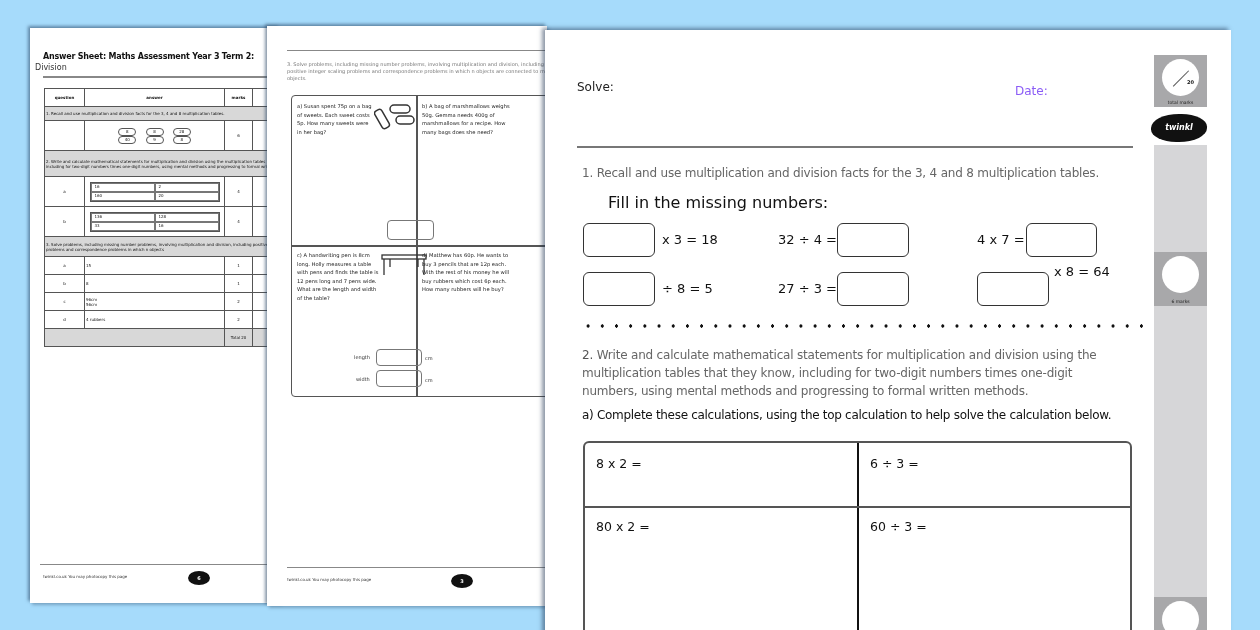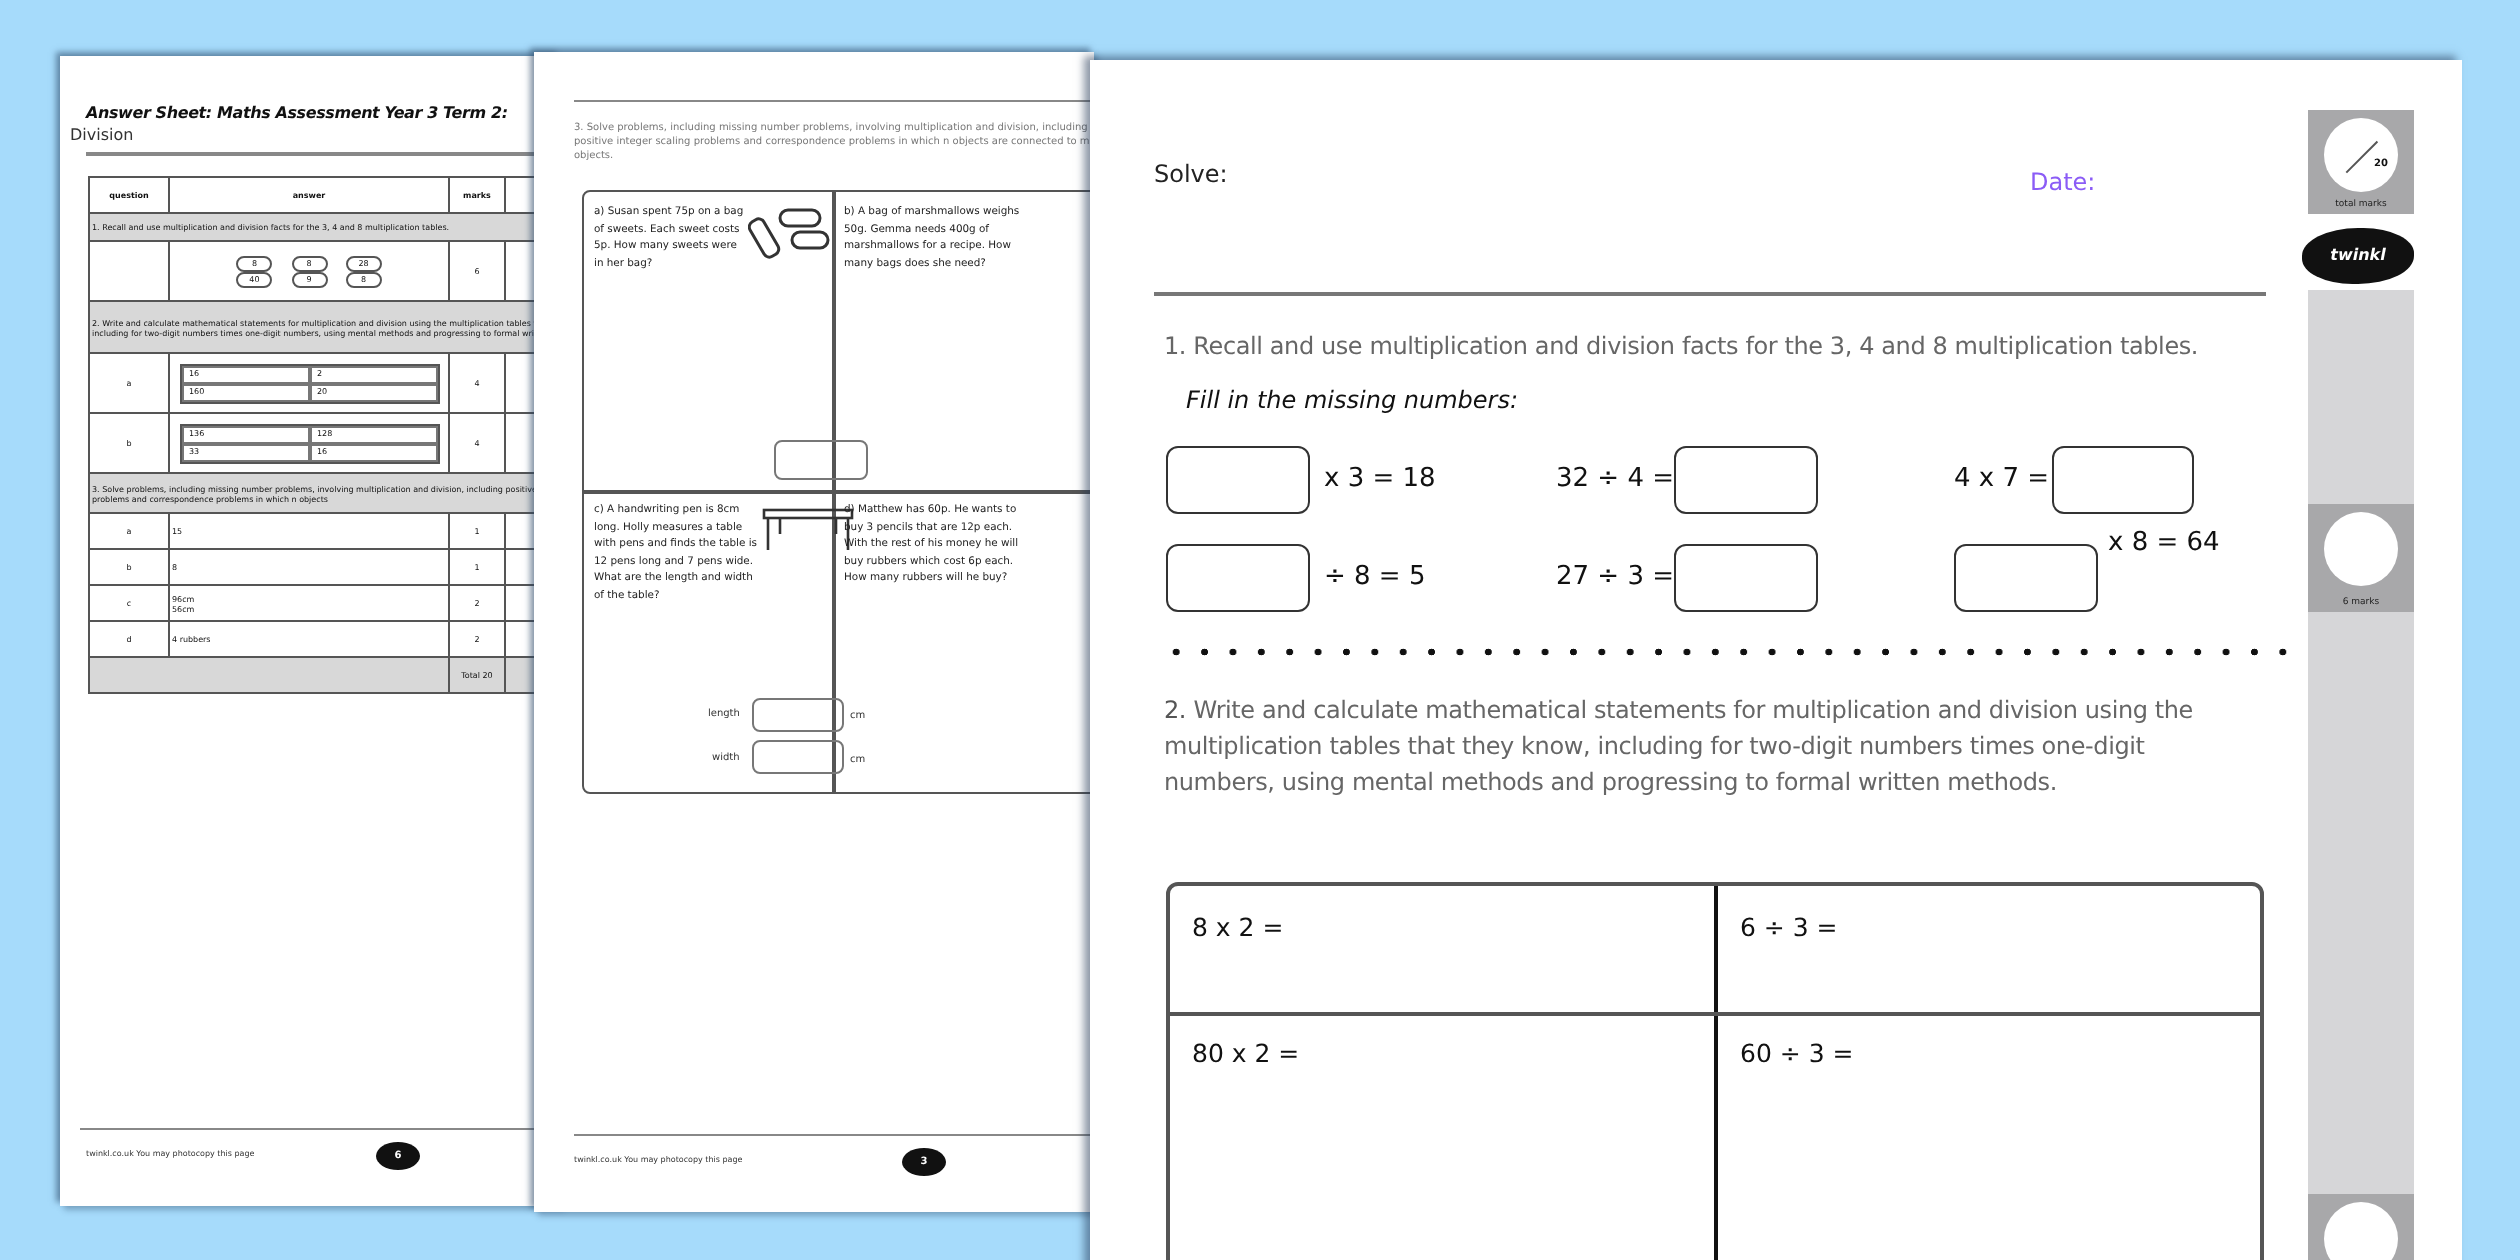--- a/index.html
+++ b/index.html
@@ -3,21 +3,21 @@
 <meta charset="utf-8">
 <style>
   * { box-sizing: border-box; margin: 0; padding: 0; }
   html, body { width: 1260px; height: 630px; overflow: hidden; }
   body { background: #a6dbfb; font-family: "DejaVu Sans", sans-serif; position: relative; color: #111; }
 
   .page { position: absolute; background: #fff; box-shadow: -2px -2px 3px rgba(40,70,100,0.55), 2px 2px 3px rgba(40,70,100,0.35); overflow: hidden; }
 
   
   #page1 { left: 30px; top: 28px; width: 250px; height: 575px; }
-  #page1 .p1-title { position: absolute; left: 13px; top: 24px; font-size: 8px; font-weight: bold; white-space: nowrap; letter-spacing: -0.2px; font-style: italic; }
+  #page1 .p1-title { position: absolute; left: 13px; top: 24px; font-size: 8px; font-weight: bold; white-space: nowrap; letter-spacing: -0.2px; }
   #page1 .p1-sub { position: absolute; left: 5px; top: 35px; font-size: 8px; color: #333; }
   #page1 .p1-rule { position: absolute; left: 13px; right: 0; top: 48px; height: 2px; background: #888; }
   .ans-table { position: absolute; left: 14px; top: 60px; width: 260px; border-collapse: collapse; font-size: 4px; }
   .ans-table td, .ans-table th { border: 1px solid #555; height: 18px; text-align: center; padding: 1px; }
   .ans-table th { font-weight: bold; height: 18px; }
   .ans-table .band td { background: #d8d8d8; text-align: left; font-size: 4px; height: 14px; }
   .ans-table .band2 td { height: 26px; }
   .ans-table .total td { background: #d8d8d8; }
   .mini-grid { display: grid; grid-template-columns: 1fr 1fr; border: 1px solid #555; width: 130px; margin: 0 auto; }
   .mini-grid span { border: 1px solid #777; height: 9px; font-size: 4px; text-align: left; padding-left: 3px; }
@@ -37,21 +37,21 @@
   .ans-pill { position: absolute; border: 1.5px solid #777; border-radius: 4px; }
   .unit-lbl { position: absolute; font-size: 5px; color: #333; }
 
   
   #page3 { left: 545px; top: 30px; width: 686px; height: 610px; box-shadow: -3px -2px 4px rgba(30,50,80,0.5); }
   .name-lbl { position: absolute; left: 32px; top: 50px; font-size: 12px; color: #222; }
   .date-lbl { position: absolute; left: 470px; top: 54px; font-size: 12px; color: #8b5cf6; }
   .main-title { position: absolute; left: 32px; top: 80px; font-size: 16px; font-weight: bold; letter-spacing: -0.2px; }
   .title-rule { position: absolute; left: 32px; top: 116px; width: 556px; height: 2px; background: #777; }
   .q1 { position: absolute; left: 37px; top: 136px; font-size: 12px; color: #666; white-space: nowrap; letter-spacing: -0.2px; }
-  .fill-lbl { position: absolute; left: 48px; top: 163px; font-size: 12px; color: #111; font-style: italic; }
+  .fill-lbl { position: absolute; left: 63px; top: 163px; font-size: 16px; color: #111; }
   .box { position: absolute; width: 72px; height: 34px; border: 1.8px solid #333; border-radius: 6px; background: #fff; }
   .eq { position: absolute; font-size: 13px; color: #111; white-space: nowrap; }
   .dots { position: absolute; left: 36px; top: 293px; width: 570px; height: 6px;
           background-image: radial-gradient(circle, #111 1.6px, transparent 1.8px);
           background-size: 14.2px 6px; background-repeat: repeat-x; }
   .q2 { position: absolute; left: 37px; top: 316px; width: 530px; font-size: 12px; line-height: 18px; color: #666; letter-spacing: -0.2px; }
   .q2 .num { color: #555; }
   .q2a { position: absolute; left: 37px; top: 378px; font-size: 12px; color: #111; white-space: nowrap; letter-spacing: -0.3px; }
   .calc-box { position: absolute; left: 38px; top: 411px; width: 549px; height: 230px; border: 2px solid #555; border-radius: 6px; }
   .calc-box .v { position: absolute; left: 272px; top: 0; bottom: 0; width: 2px; background: #111; }
@@ -234,20 +234,21 @@
   <div class="box" style="left:292px; top:242px"></div>
   <div class="box" style="left:432px; top:242px"></div>
   <div class="eq" style="left:509px; top:234px">x 8 = 64</div>
 
   <div class="dots"></div>
 
   <div class="q2">
     <span class="num">2.</span>
     <span>Write and calculate mathematical statements for multiplication and division using the multiplication tables that they know, including for two-digit numbers times one-digit numbers, using mental methods and progressing to formal written methods.</span>
   </div>
+  <div class="q2a">a) Complete these calculations, using the top calculation to help solve the calculation below.</div>
 
   <div class="calc-box">
     <div class="v"></div>
     <div class="h"></div>
     <div class="calc" style="left:11px; top:13px">8 x 2 =</div>
     <div class="calc" style="left:285px; top:13px">6 ÷ 3 =</div>
     <div class="calc" style="left:11px; top:76px">80 x 2 =</div>
     <div class="calc" style="left:285px; top:76px">60 ÷ 3 =</div>
   </div>
 

